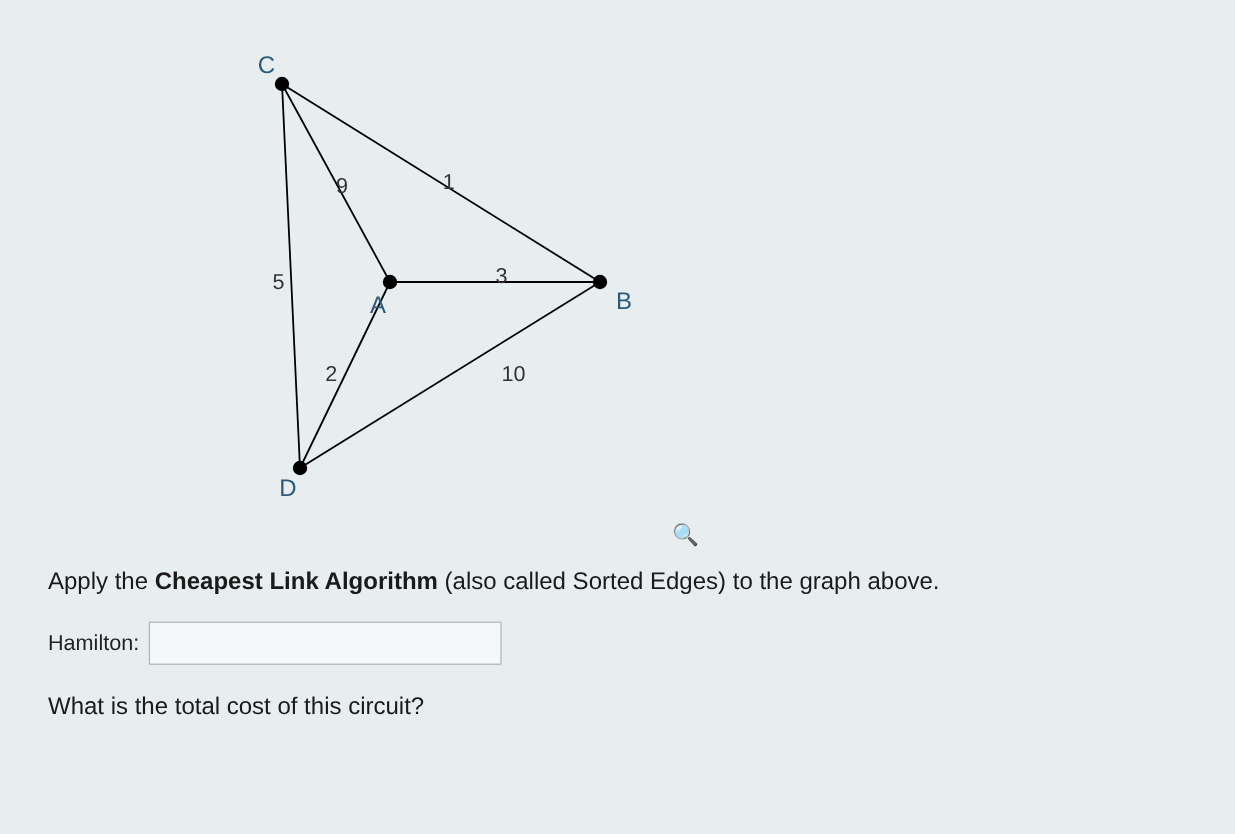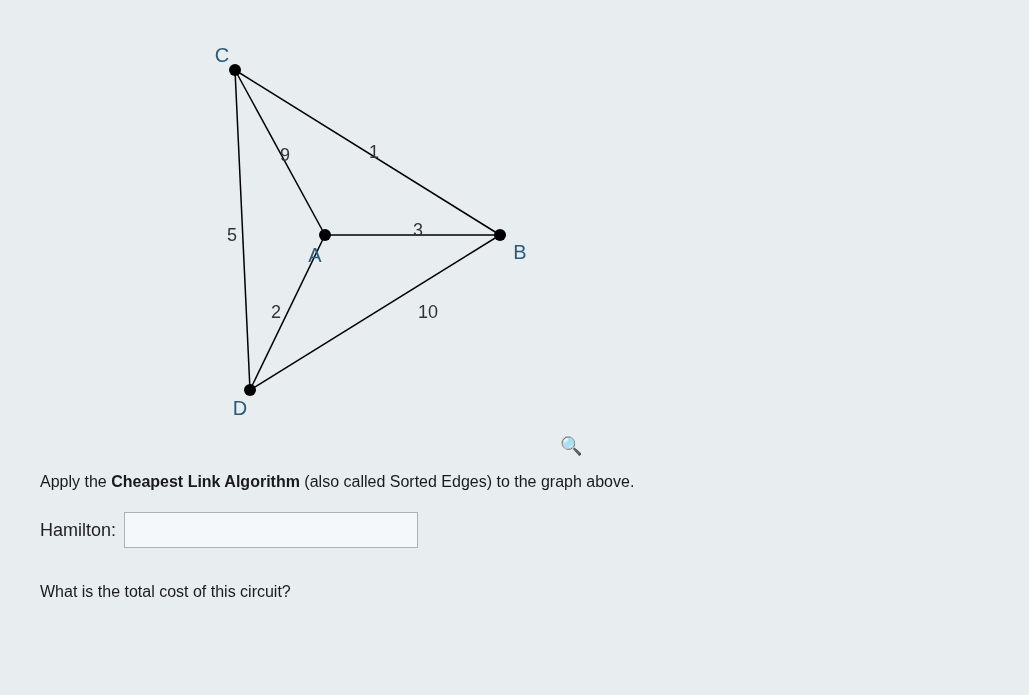--- a/index.html
+++ b/index.html
@@ -44,21 +44,21 @@
     top: 0; left: 0;
     width: 500px;
     height: 410px;
   }
   svg.edges line {
     stroke: #000;
     stroke-width: 1.5;
   }
   .text-block {
     margin-top: 30px;
-    font-size: 16px;
+    font-size: 20px;
     line-height: 1.5;
     color: #1a1a1a;
   }
   .text-block p { margin: 14px 0; }
   .bold { font-weight: 700; }
   .field-row {
     margin-top: 18px;
     font-size: 18px;
     display: flex;
     align-items: center;
@@ -116,15 +116,15 @@
   <p>
     <span>Apply the </span><span class="bold">Cheapest Link Algorithm</span><span> (also called Sorted Edges) to the graph above.</span>
   </p>
 </div>
 
 <div class="field-row">
   <span>Hamilton:</span>
   <input type="text" value="" style="">
 </div>
 
-<div class="text-block" style="margin-top:32px;">
+<div class="text-block" style="margin-top:20px;">
   <span>What is the total cost of this circuit?</span>
 </div>
 
 </body></html>

